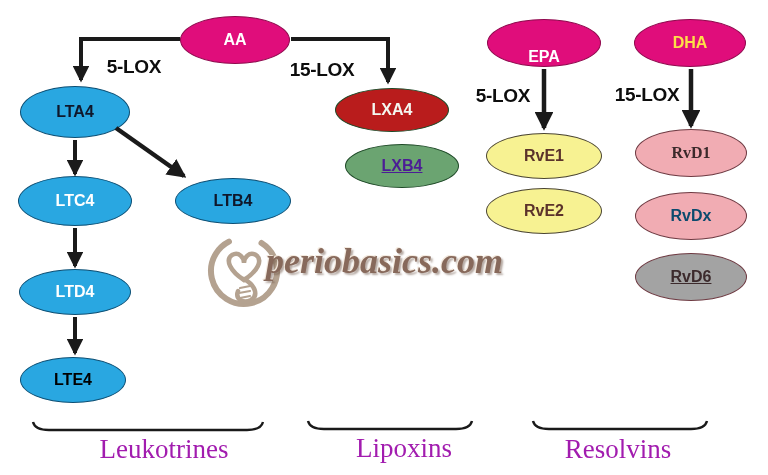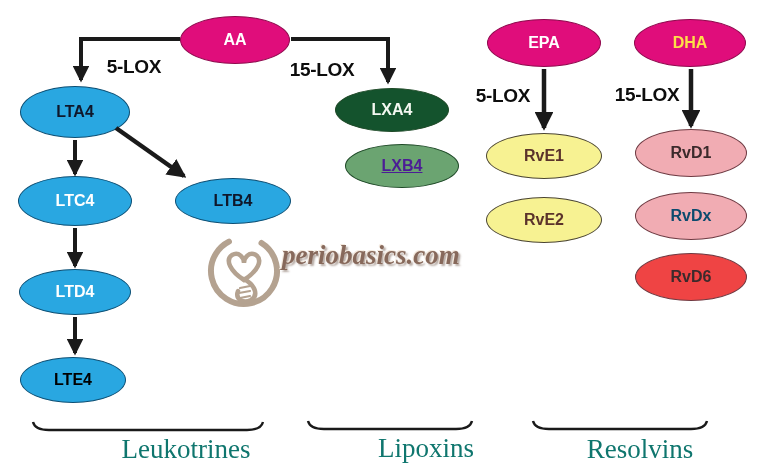--- a/index.html
+++ b/index.html
@@ -12,27 +12,27 @@
     position:absolute;display:flex;align-items:center;justify-content:center;
     border-radius:50%;box-sizing:border-box;z-index:2;
     font-weight:bold;font-size:16px;letter-spacing:0px;
   }
   .enzyme{
     position:absolute;transform:translate(-50%,-50%);z-index:4;
     font-size:19px;color:#0d0d0d;letter-spacing:-0.3px;white-space:nowrap;font-weight:bold;
   }
   .group-label{
     position:absolute;transform:translateX(-50%);z-index:4;
-    font-family:"Liberation Serif",serif;font-size:27px;color:#0f766e;white-space:nowrap;margin-left:22px;
+    font-family:"Liberation Serif",serif;font-size:27px;color:#a21caf;white-space:nowrap;
   }
   #watermark{position:absolute;left:205px;top:232px;z-index:1;display:flex;align-items:center;}
   #wm-text{
-    position:absolute;left:77px;top:8px;
+    position:absolute;left:61px;top:8px;
     font-family:"Liberation Serif",serif;font-style:italic;font-weight:bold;
-    font-size:27px;color:#87695b;white-space:nowrap;
+    font-size:36px;color:#87695b;white-space:nowrap;
     text-shadow:-1px -1px 0 rgba(242,232,220,0.95), 2px 2px 2px rgba(94,66,50,0.45);
   }
 </style>
 </head>
 <body>
 
 <div id="canvas">
 
   <svg id="edge-layer" viewBox="0 0 768 475">
     <defs>
@@ -66,60 +66,60 @@
         <path stroke-width="2.2" d="M35,56 L45,54 M34,61 L45,59 M35,66 L45,64"></path>
       </g>
     </svg>
     <span id="wm-text">periobasics.com</span>
   </div>
 
   <div id="nodes-layer">
       <div class="node" style="left: 180px; top: 16px; width: 110px; height: 48px; background: rgb(224, 13, 123); border: 1.6px solid rgb(143, 10, 78); color: rgb(255, 255, 255);">
         <span>AA</span>
       </div>
-      <div class="node" style="left: 487px; top: 19px; width: 114px; height: 48px; background: rgb(224, 13, 123); border: 1.6px solid rgb(143, 10, 78); color: rgb(255, 255, 255);">
+      <div class="node" style="left: 487px; top: 19px; width: 114px; height: 48px; background: rgb(224, 13, 123); border: 1.6px solid rgb(143, 10, 78); color: rgb(255, 255, 255); align-items: flex-end;">
         <span>EPA</span>
       </div>
       <div class="node" style="left: 634px; top: 19px; width: 112px; height: 48px; background: rgb(224, 13, 123); border: 1.6px solid rgb(143, 10, 78); color: #fde047;">
         <span>DHA</span>
       </div>
       <div class="node" style="left: 20px; top: 86px; width: 110px; height: 52px; background: rgb(41, 167, 225); border: 1.6px solid rgb(13, 79, 116); color: #0f172a;">
         <span>LTA4</span>
       </div>
       <div class="node" style="left: 18px; top: 176px; width: 114px; height: 50px; background: rgb(41, 167, 225); border: 1.6px solid rgb(13, 79, 116); color: rgb(255, 255, 255);">
         <span>LTC4</span>
       </div>
       <div class="node" style="left: 175px; top: 178px; width: 116px; height: 46px; background: rgb(41, 167, 225); border: 1.6px solid rgb(13, 79, 116); color: #0f172a; text-align: center;">
         <span>LTB4</span>
       </div>
       <div class="node" style="left: 19px; top: 269px; width: 112px; height: 46px; background: rgb(41, 167, 225); border: 1.6px solid rgb(13, 79, 116); color: rgb(255, 255, 255);">
         <span>LTD4</span>
       </div>
       <div class="node" style="left: 20px; top: 357px; width: 106px; height: 46px; background: rgb(41, 167, 225); border: 1.6px solid rgb(13, 79, 116); color: #000000;">
         <span>LTE4</span>
       </div>
-      <div class="node" style="left: 335px; top: 88px; width: 114px; height: 44px; background: #14532d; border: 1.6px solid rgb(31, 74, 40); color: rgb(244, 248, 241);">
+      <div class="node" style="left: 335px; top: 88px; width: 114px; height: 44px; background: #b91c1c; border: 1.6px solid rgb(31, 74, 40); color: rgb(244, 248, 241);">
         <span>LXA4</span>
       </div>
       <div class="node" style="left: 345px; top: 144px; width: 114px; height: 44px; background: rgb(107, 164, 113); border: 1.6px solid rgb(31, 74, 40); color: #4c1d95; text-decoration: underline;">
         <span>LXB4</span>
       </div>
       <div class="node" style="left: 486px; top: 133px; width: 116px; height: 46px; background: rgb(247, 242, 146); border: 1.6px solid rgb(74, 68, 50); color: rgb(91, 51, 43); align-items: center;">
         <span>RvE1</span>
       </div>
-      <div class="node" style="left: 486px; top: 197px; width: 116px; height: 46px; background: rgb(247, 242, 146); border: 1.6px solid rgb(74, 68, 50); color: rgb(91, 51, 43);">
+      <div class="node" style="left: 486px; top: 188px; width: 116px; height: 46px; background: rgb(247, 242, 146); border: 1.6px solid rgb(74, 68, 50); color: rgb(91, 51, 43);">
         <span>RvE2</span>
       </div>
-      <div class="node" style="left: 635px; top: 129px; width: 112px; height: 48px; background: rgb(241, 172, 179); border: 1.6px solid rgb(110, 58, 66); color: rgb(60, 42, 44);">
+      <div class="node" style="left: 635px; top: 129px; width: 112px; height: 48px; background: rgb(241, 172, 179); border: 1.6px solid rgb(110, 58, 66); color: rgb(60, 42, 44); font-family: Liberation Serif, serif;">
         <span>RvD1</span>
       </div>
       <div class="node" style="left: 635px; top: 192px; width: 112px; height: 48px; background: rgb(241, 172, 179); border: 1.6px solid rgb(110, 58, 66); color: #0c4a6e;">
         <span>RvDx</span>
       </div>
-      <div class="node" style="left: 635px; top: 253px; width: 112px; height: 48px; background: #ef4444; border: 1.6px solid rgb(110, 58, 66); color: rgb(60, 42, 44);">
+      <div class="node" style="left: 635px; top: 253px; width: 112px; height: 48px; background: #a3a3a3; border: 1.6px solid rgb(110, 58, 66); color: rgb(60, 42, 44); text-decoration: underline;">
         <span>RvD6</span>
       </div>
     </div>
   <div id="labels-layer">
       <div class="enzyme" style="left: 134px; top: 67px;">5-LOX</div>
       <div class="enzyme" style="left: 322px; top: 70px;">15-LOX</div>
       <div class="enzyme" style="left: 503px; top: 96px;">5-LOX</div>
       <div class="enzyme" style="left: 647px; top: 95px;">15-LOX</div>
       <div class="group-label" style="left: 164px; top: 434px;">Leukotrines</div>
       <div class="group-label" style="left: 404px; top: 433px;">Lipoxins</div>

